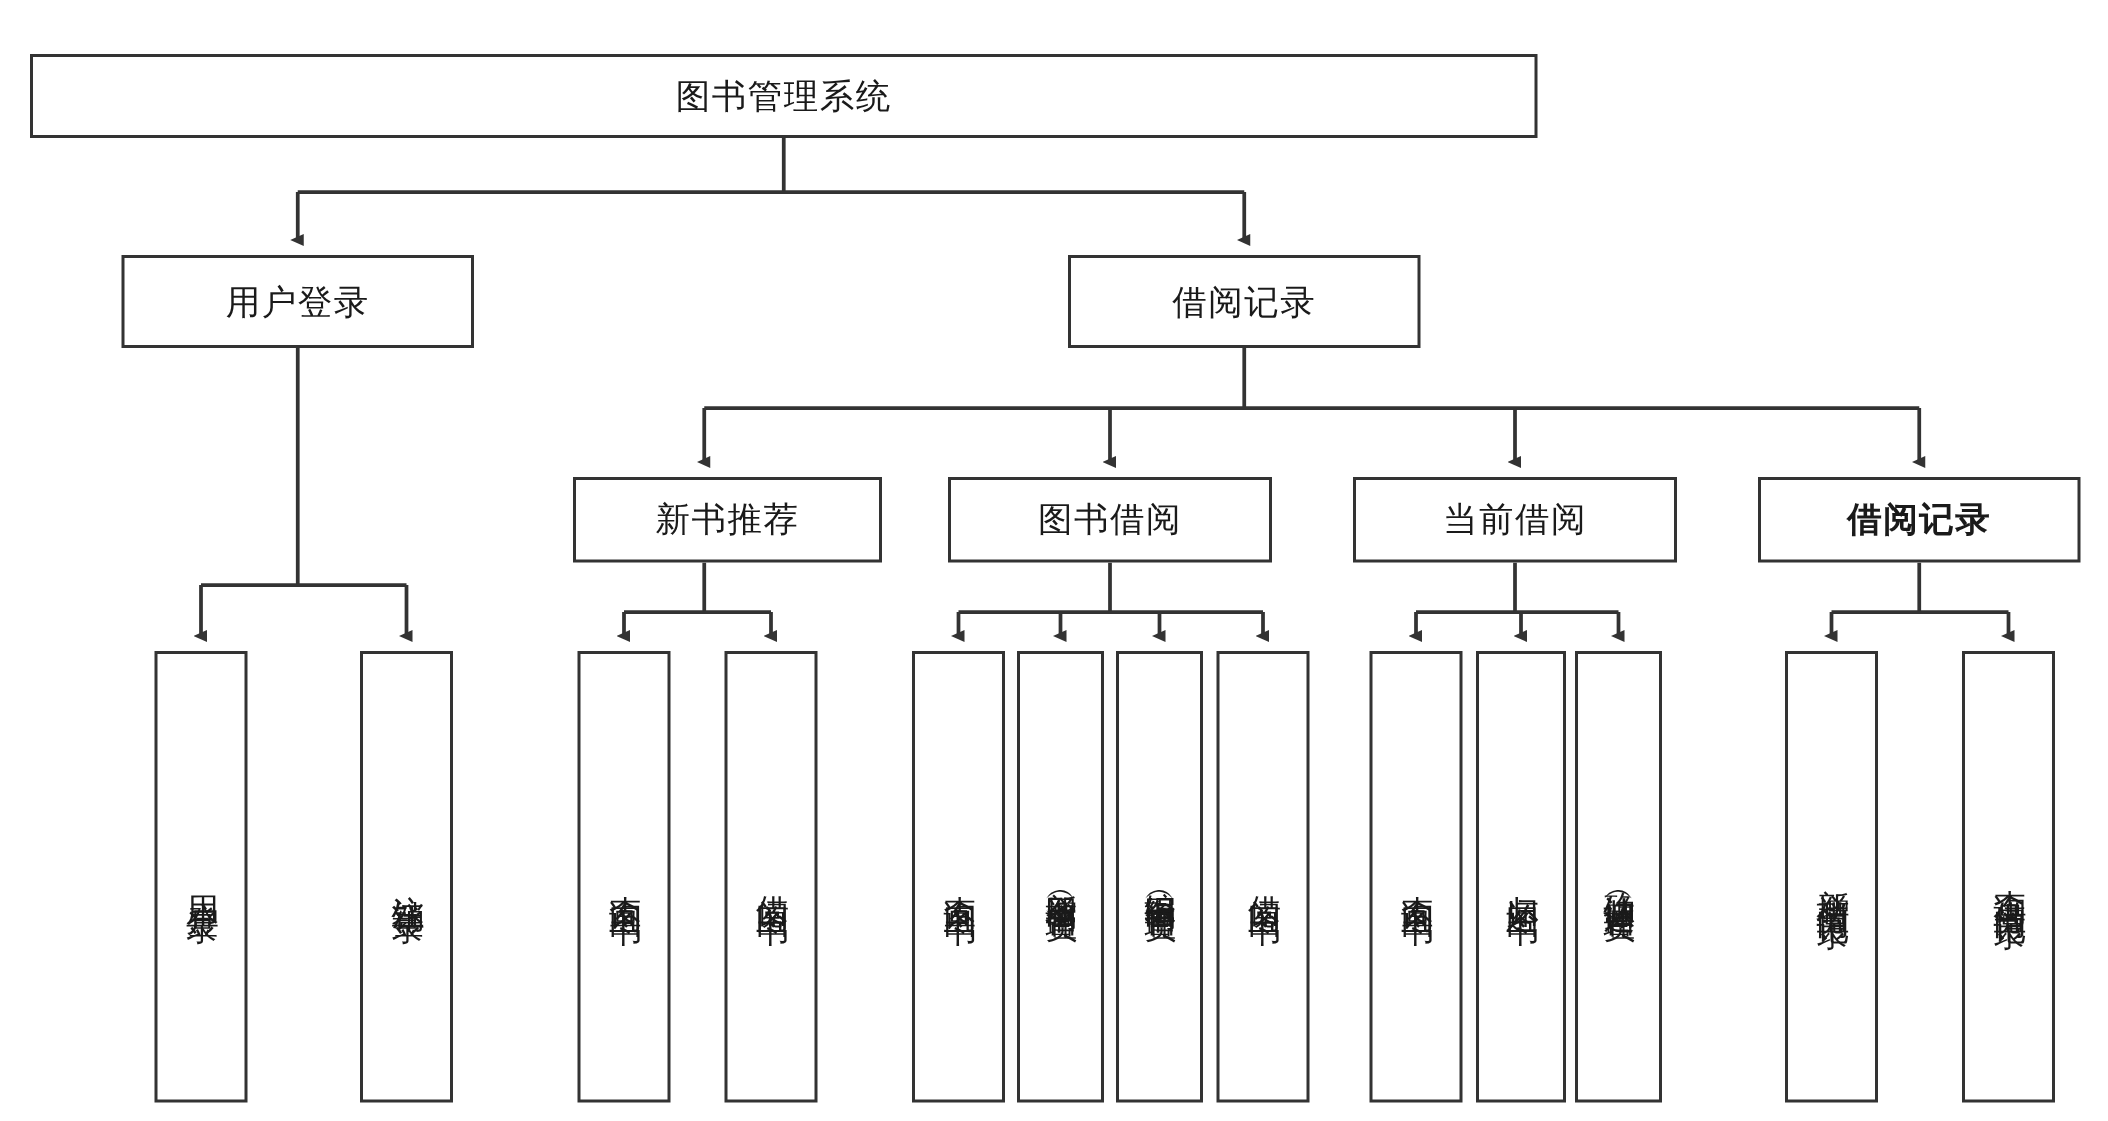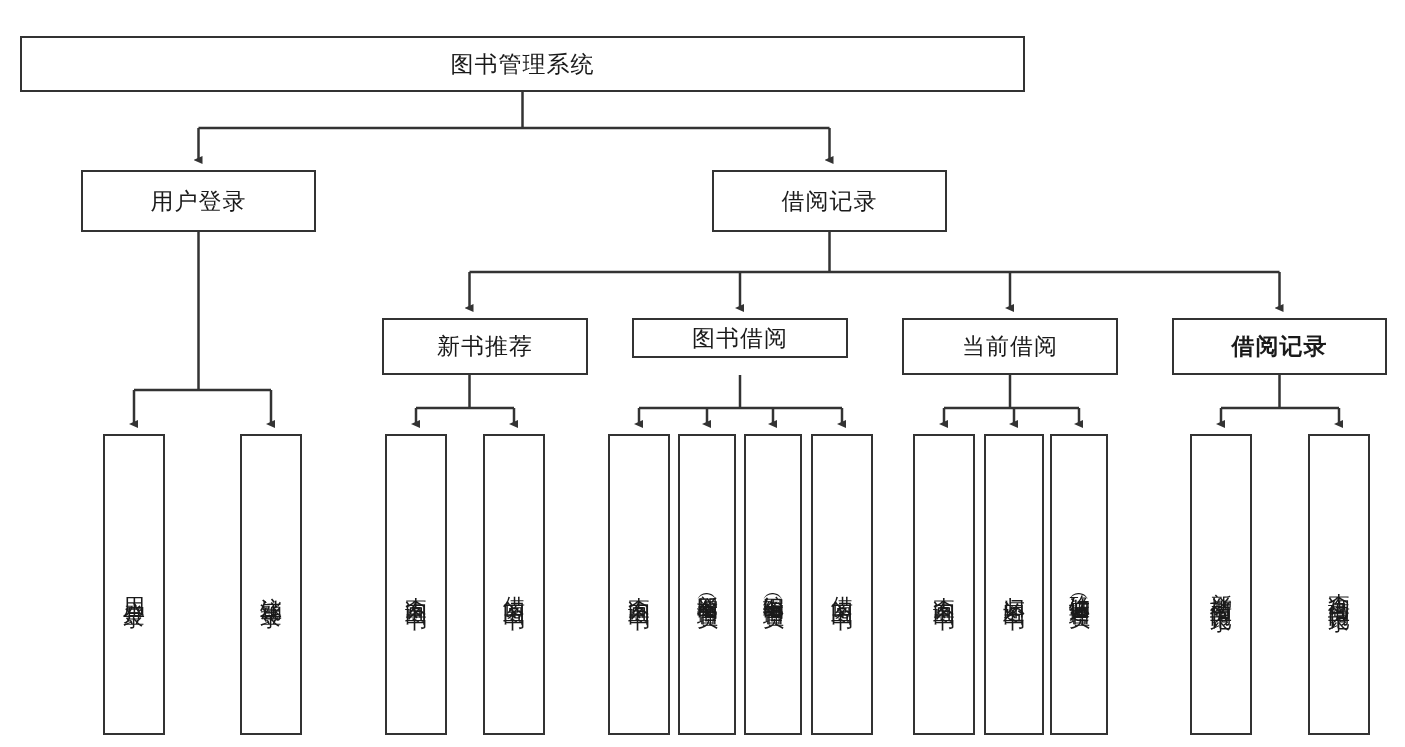--- a/index.html
+++ b/index.html
@@ -119,21 +119,21 @@
       </div>
       <div class="node-box" style="left: 81px; top: 170px; width: 235px; height: 62px;">
         <span class="node-h">用户登录</span>
       </div>
       <div class="node-box" style="left: 712px; top: 170px; width: 235px; height: 62px;">
         <span class="node-h">借阅记录</span>
       </div>
       <div class="node-box" style="left: 382px; top: 318px; width: 206px; height: 57px;">
         <span class="node-h">新书推荐</span>
       </div>
-      <div class="node-box" style="left: 632px; top: 318px; width: 216px; height: 40px;">
+      <div class="node-box" style="left: 632px; top: 318px; width: 216px; height: 57px;">
         <span class="node-h">图书借阅</span>
       </div>
       <div class="node-box" style="left: 902px; top: 318px; width: 216px; height: 57px;">
         <span class="node-h">当前借阅</span>
       </div>
       <div class="node-box" style="left: 1172px; top: 318px; width: 215px; height: 57px; font-weight: bold;">
         <span class="node-h">借阅记录</span>
       </div>
       <div class="node-box" style="left: 103px; top: 434px; width: 62px; height: 301px;">
         <span class="node-v">用户登录</span>

